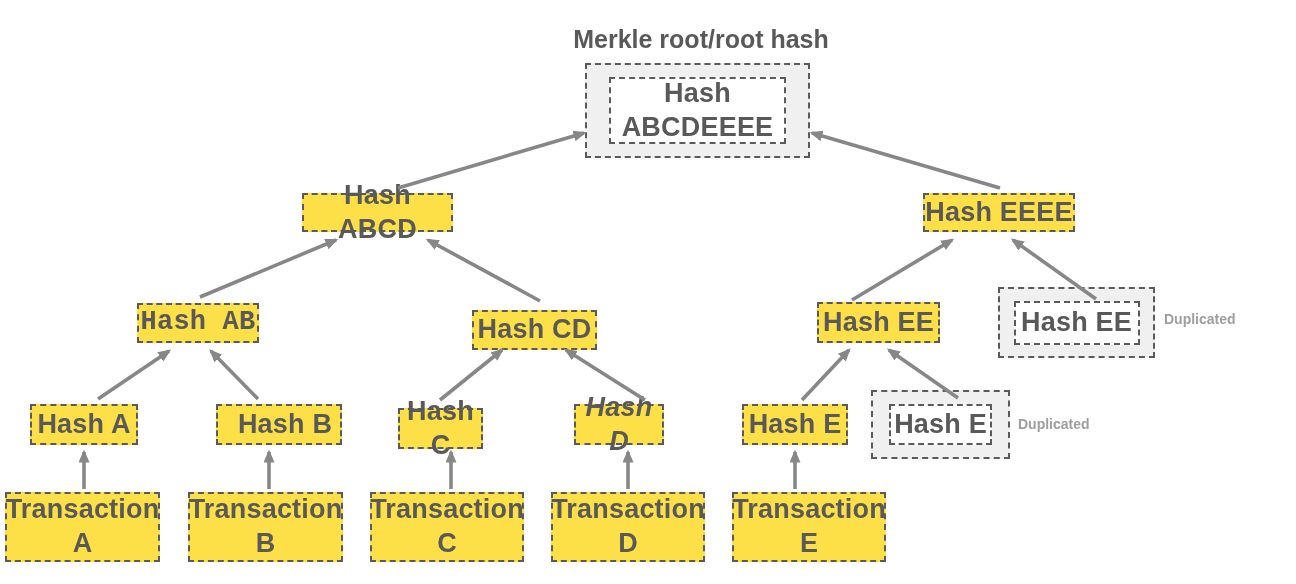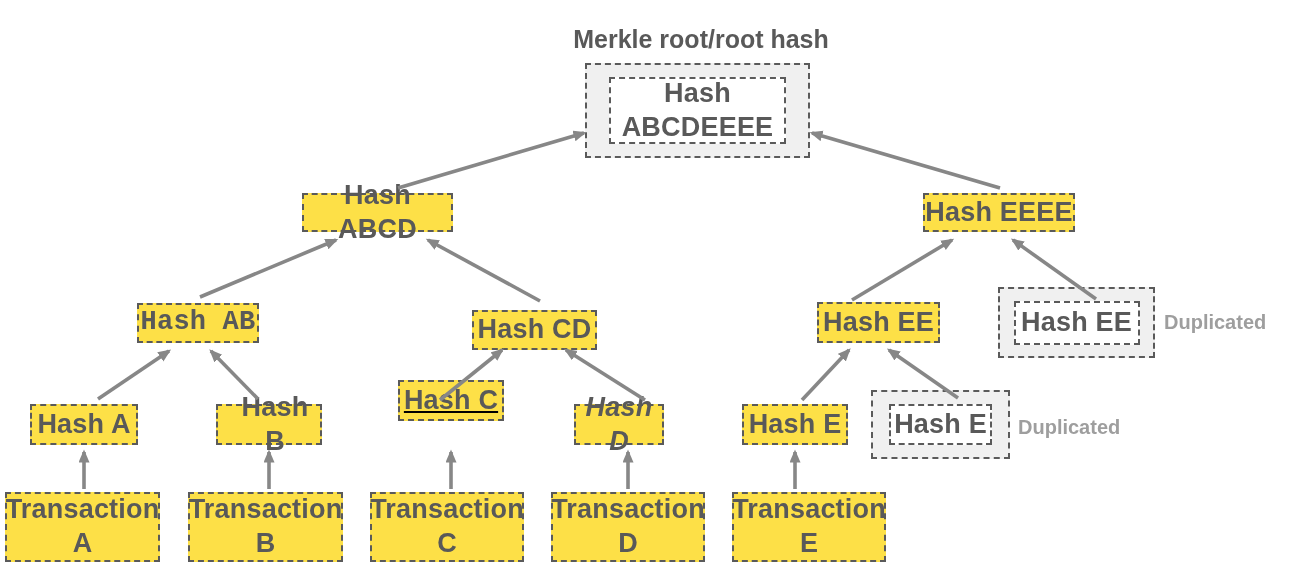--- a/index.html
+++ b/index.html
@@ -36,21 +36,21 @@
     font-size: 27px;
     font-weight: 700;
     color: var(--text, #595959);
     text-align: center;
     white-space: pre-line;
     line-height: 1.25;
     letter-spacing: 0.2px;
   }
   .annotation {
     position: absolute;
-    font-size: 20px;
+    font-size: 14px;
     font-weight: 700;
     color: var(--annotation, #9e9e9e);
     white-space: nowrap;
     text-align: center;
   }
   #edges {
     position: absolute;
     top: 0; left: 0;
     width: 1296px; height: 584px;
     pointer-events: none;
@@ -84,24 +84,24 @@
         <span class="label">Hash EE</span>
       </div>
       <div class="node outer" style="left: 998px; top: 287px; width: 157px; height: 71px;">
         <div class="node inner" style="width: 126px; height: 44px;">
           <span class="label">Hash EE</span>
         </div>
       </div>
       <div class="node" style="left: 30px; top: 404px; width: 108px; height: 41px; justify-content: center;">
         <span class="label">Hash A</span>
       </div>
-      <div class="node" style="left: 216px; top: 404px; width: 106px; height: 41px; padding-left: 12px;">
+      <div class="node" style="left: 216px; top: 404px; width: 126px; height: 41px; padding-left: 12px;">
         <span class="label">Hash B</span>
       </div>
-      <div class="node" style="left: 398px; top: 380px; width: 106px; height: 41px; text-decoration: underline;">
+      <div class="node" style="left: 398px; top: 408px; width: 85px; height: 41px;">
         <span class="label">Hash C</span>
       </div>
       <div class="node" style="left: 574px; top: 404px; width: 90px; height: 41px; font-style: italic;">
         <span class="label">Hash D</span>
       </div>
       <div class="node" style="left: 742px; top: 404px; width: 106px; height: 41px;">
         <span class="label">Hash E</span>
       </div>
       <div class="node outer" style="left: 871px; top: 390px; width: 139px; height: 69px;">
         <div class="node inner" style="width: 103px; height: 41px;">

